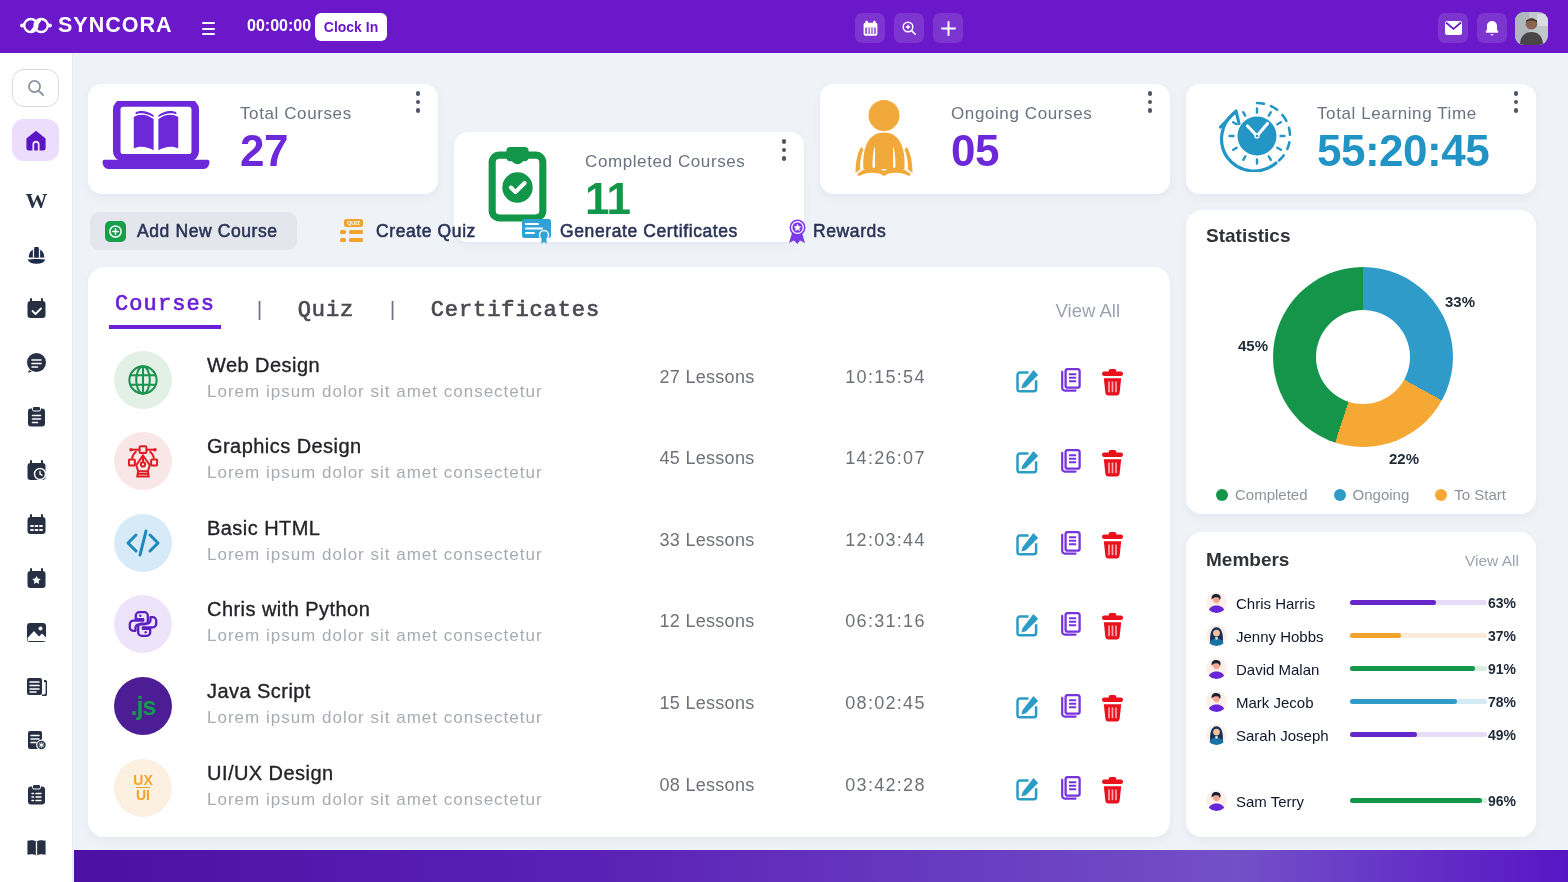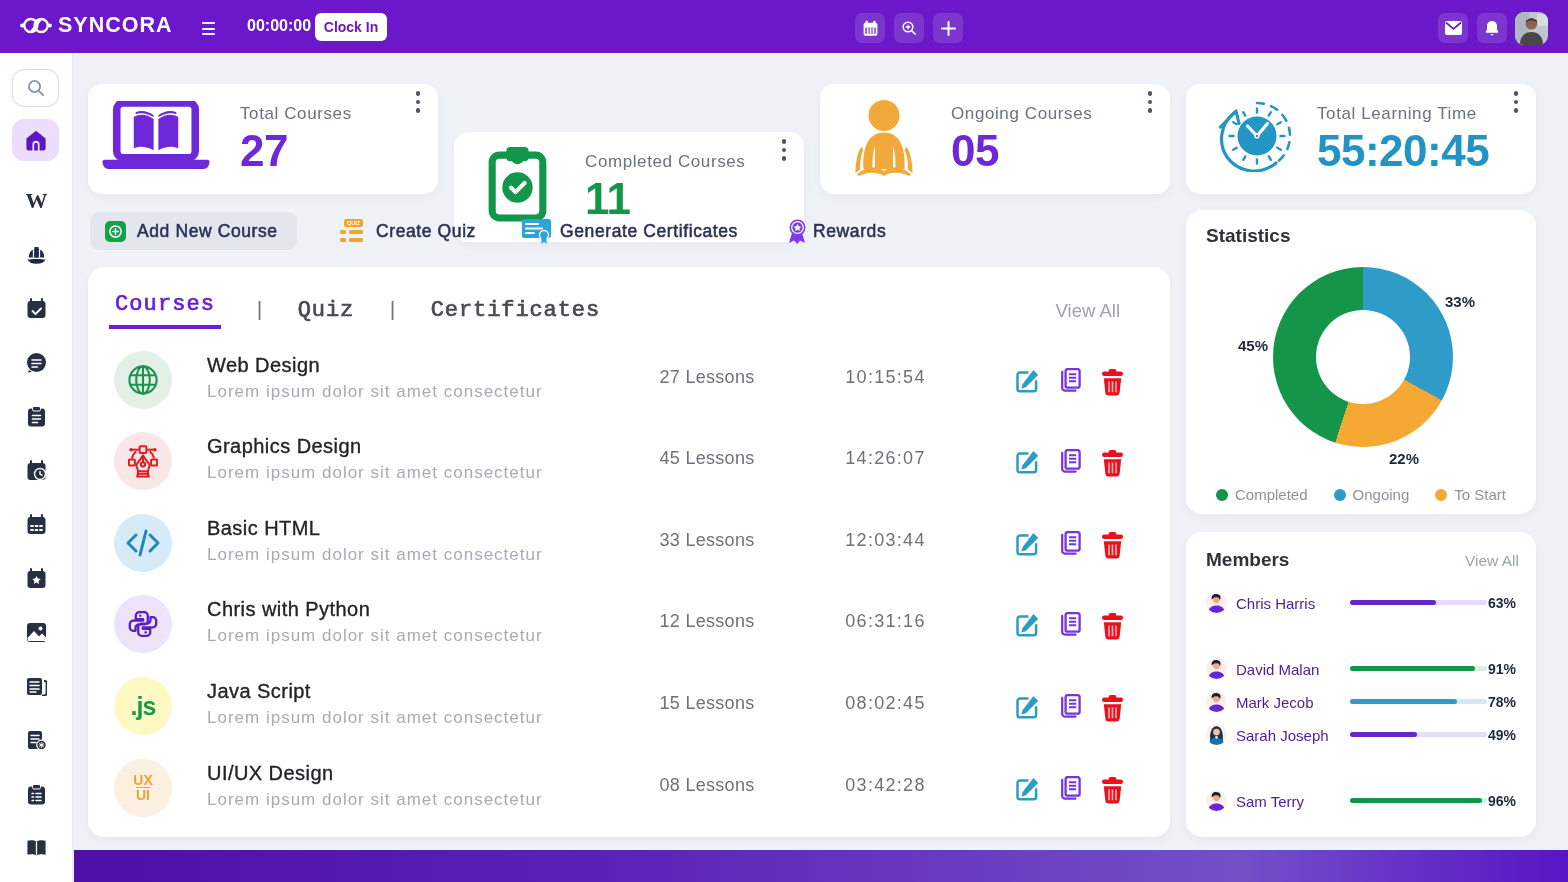--- a/index.html
+++ b/index.html
@@ -50,21 +50,21 @@
 .rtitle { font-size:19px; font-weight:bold; color:#2F3237; }
 .donut { position:absolute; left:87px; top:57px; width:180px; height:180px; border-radius:50%;
   background:conic-gradient(#2E9BC8 0 33%, #F5A833 33% 55%, #14954A 55% 100%); }
 .donut::after { content:""; position:absolute; left:43px; top:43px; width:94px; height:94px; background:#fff; border-radius:50%; }
 .dlabel { position:absolute; font-size:15px; color:#1F2937; font-weight:bold; }
 .legend { position:absolute; left:0; top:276px; width:350px; display:flex; justify-content:center; }
 .leg { display:flex; align-items:center; font-size:15px; color:#8E939B; }
 .leg i { width:12px; height:12px; border-radius:50%; margin-right:7px; }
 .mrow { position:absolute; left:20px; width:310px; height:22px; }
 .mava { position:absolute; left:0; top:0; width:21px; height:21px; border-radius:50%; overflow:hidden; }
-.mname { position:absolute; left:30px; top:3px; font-size:15px; color:#4c1d95; }
+.mname { position:absolute; left:30px; top:3px; font-size:15px; color:#0f172a; }
 .mbar { position:absolute; left:144px; top:8px; width:137px; height:5px; border-radius:3px; }
 .mbar i { display:block; height:5px; border-radius:3px; }
 .mpct { position:absolute; right:0; top:3px; font-size:14px; color:#1F2937; font-weight:bold; }
 
 .bottombar { position:absolute; left:74px; bottom:0; width:1494px; height:32px; background:linear-gradient(90deg,#4D10A5 0%, #5B21B6 35%, #7350C8 78%, #5815C5 100%); }
 </style>
 </head>
 <body>
 
 <div class="topbar"></div>
@@ -475,21 +475,21 @@
       </svg>
     <svg class="cact" style="left:1014px; top:18px; width:21px; height:27px;" viewBox="0 0 21 27" fill="#E8111C">
         <rect x="6.8" y="0" width="7.4" height="4" rx="1.6"></rect>
         <rect x="0" y="2.4" width="21" height="4.6" rx="2.2"></rect>
         <path d="M1.8 9.2 h17.4 l-1.6 14.9 a2.6 2.6 0 0 1 -2.6 2.3 H6 a2.6 2.6 0 0 1 -2.6 -2.3 Z"></path>
         <path d="M7 12.4 v10.8 M10.5 12.4 v10.8 M14 12.4 v10.8" stroke="#F7A9AC" stroke-width="1.7"></path>
       </svg>
   </div>
 
   <div class="crow" style="top:410px;">
-    <div class="cicon" style="background:#fef9c3;">
+    <div class="cicon" style="background:#4c1d95;">
       <span style="font-size:25px; font-weight:bold; color:#159A4B; letter-spacing:-1px;">.js</span>
     </div>
     <div class="ctitle">Java Script</div>
     <div class="csub">Lorem ipsum dolor sit amet consectetur</div>
     <div class="cless">15 Lessons</div>
     <div class="ctime">08:02:45</div>
     <svg class="cact" style="left:928px; width:25px; height:25px;" viewBox="0 0 25 25" fill="none">
         <path d="M12.5 4.6 H3.8 A2.3 2.3 0 0 0 1.5 6.9 V20.9 A2.3 2.3 0 0 0 3.8 23.2 H17.8 A2.3 2.3 0 0 0 20.1 20.9 V12.3" stroke="#2B9CC6" stroke-width="2.5"></path>
         <path d="M17.3 1.2 L23 6.9 L10 19.9 L4.5 21.4 L6 15.9 Z" fill="#2B9CC6" stroke="#fff" stroke-width="1.2"></path>
       </svg>
@@ -554,20 +554,34 @@
           <circle cx="10.5" cy="10.5" r="10.5" fill="#FDEEE7"></circle>
           <path d="M2 21 C2.6 15.3 6 13.4 10.5 13.4 C15 13.4 18.4 15.3 19 21 Z" fill="#6627D8"></path>
           <path d="M6.7 7 C6.7 4.6 8.1 3.2 10.4 3.2 C12.8 3.2 13.9 4.8 13.9 7 C13.9 9.3 12.5 11.3 10.6 11.3 C8.7 11.3 6.7 9.3 6.7 7 Z" fill="#F7A58C"></path>
           <path d="M5.6 7.4 C5.3 3.6 7.4 1.9 10.6 2.1 C13.6 2.3 14.8 4 14.6 6.3 L13.8 8.2 C13.6 6.5 13 5.8 11.9 5.4 C9.9 4.8 7.4 5.3 6.3 7 Z" fill="#152238"></path>
         </svg></div>
     <div class="mname">Chris Harris</div>
     <div class="mbar" style="background:#E6DCF8;">
         <i style="width:63%; background:#6527C9;"></i>
       </div>
     <div class="mpct">63%</div>
+  </div>
+  <div class="mrow" style="top:93px;">
+    <div class="mava"><svg width="21" height="21" viewBox="0 0 21 21">
+          <circle cx="10.5" cy="10.5" r="10.5" fill="#FDEEE7"></circle>
+          <path d="M4.2 17 C3.5 9 5.4 2.2 10.5 2.2 C15.6 2.2 17.5 9 16.8 17 L13.5 18 H7.5 Z" fill="#13335B"></path>
+          <path d="M7.1 7.7 C7.4 5.5 8.6 4.7 10.5 4.7 C12.4 4.7 13.6 5.5 13.9 7.7 C14.1 9.7 12.6 11.6 10.5 11.6 C8.4 11.6 6.9 9.7 7.1 7.7 Z" fill="#F8C09E"></path>
+          <path d="M2.8 21 C3.5 15.6 6.5 13.6 10.5 13.6 C14.5 13.6 17.5 15.6 18.2 21 Z" fill="#1772A5"></path>
+          <path d="M9.2 12.3 h2.6 l-.3 2.2 h-2 Z" fill="#fff"></path>
+        </svg></div>
+    <div class="mname">Jenny Hobbs</div>
+    <div class="mbar" style="background:#FBEBDB;">
+        <i style="width:37%; background:#F2A32C;"></i>
+      </div>
+    <div class="mpct">37%</div>
   </div>
   <div class="mrow" style="top:126px;">
     <div class="mava"><svg width="21" height="21" viewBox="0 0 21 21">
           <circle cx="10.5" cy="10.5" r="10.5" fill="#FDEEE7"></circle>
           <path d="M2 21 C2.6 15.3 6 13.4 10.5 13.4 C15 13.4 18.4 15.3 19 21 Z" fill="#6627D8"></path>
           <path d="M6.7 7 C6.7 4.6 8.1 3.2 10.4 3.2 C12.8 3.2 13.9 4.8 13.9 7 C13.9 9.3 12.5 11.3 10.6 11.3 C8.7 11.3 6.7 9.3 6.7 7 Z" fill="#F7A58C"></path>
           <path d="M5.6 7.4 C5.3 3.6 7.4 1.9 10.6 2.1 C13.6 2.3 14.8 4 14.6 6.3 L13.8 8.2 C13.6 6.5 13 5.8 11.9 5.4 C9.9 4.8 7.4 5.3 6.3 7 Z" fill="#152238"></path>
         </svg></div>
     <div class="mname">David Malan</div>
     <div class="mbar" style="background:#D8EFE2;">

